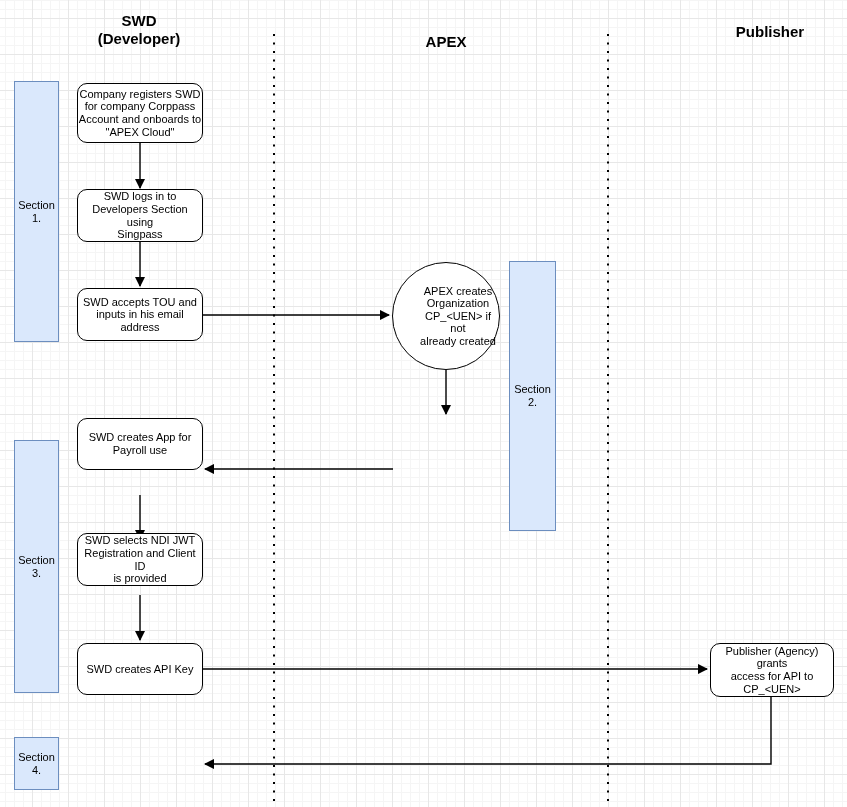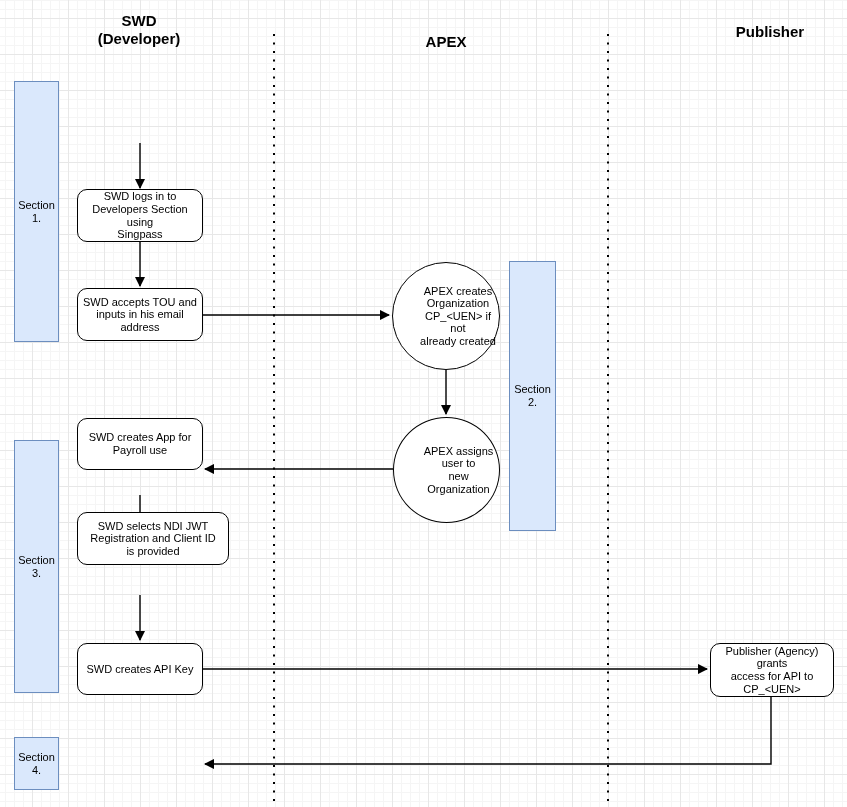--- a/index.html
+++ b/index.html
@@ -89,53 +89,55 @@
   </div>
   <div class="section" style="left:14px; top:440px; width:45px; height:253px;">
     <span>Section
 3.</span>
   </div>
   <div class="section" style="left:14px; top:737px; width:45px; height:53px;">
     <span>Section
 4.</span>
   </div>
 
+  <div class="node rounded" style="left:77px; top:83px; width:126px; height:60px;">
+    <span>Company registers SWD
+for company Corppass
+Account and onboards to
+"APEX Cloud"</span>
+  </div>
   <div class="node rounded" style="left:77px; top:189px; width:126px; height:53px;">
     <span>SWD logs in to
 Developers Section using
 Singpass</span>
   </div>
   <div class="node rounded" style="left:77px; top:288px; width:126px; height:53px;">
     <span>SWD accepts TOU and
 inputs in his email
 address</span>
   </div>
   <div class="node rounded" style="left:77px; top:418px; width:126px; height:52px;">
     <span>SWD creates App for
 Payroll use</span>
   </div>
-  <div class="node rounded" style="left:77px; top:512px; width:152px; height:53px;">
+  <div class="node rounded" style="left:77px; top:533px; width:126px; height:53px;">
     <span>SWD selects NDI JWT
 Registration and Client ID
 is provided</span>
   </div>
   <div class="node rounded" style="left:77px; top:643px; width:126px; height:52px;">
     <span>SWD creates API Key</span>
   </div>
 
   <div class="node circle" style="left:392px; top:262px; width:108px; height:108px;">
     <span>APEX creates
 Organization
 CP_&lt;UEN&gt; if not
 already created</span>
   </div>
-  <div class="node circle" style="left:393px; top:417px; width:107px; height:106px;">
-    <span>APEX assigns user to
-new Organization</span>
-  </div>
 
   <div class="node rounded" style="left:710px; top:643px; width:124px; height:54px;">
     <span>Publisher (Agency) grants
 access for API to
 CP_&lt;UEN&gt;</span>
   </div>
 
 </div>
 
 </body></html>

